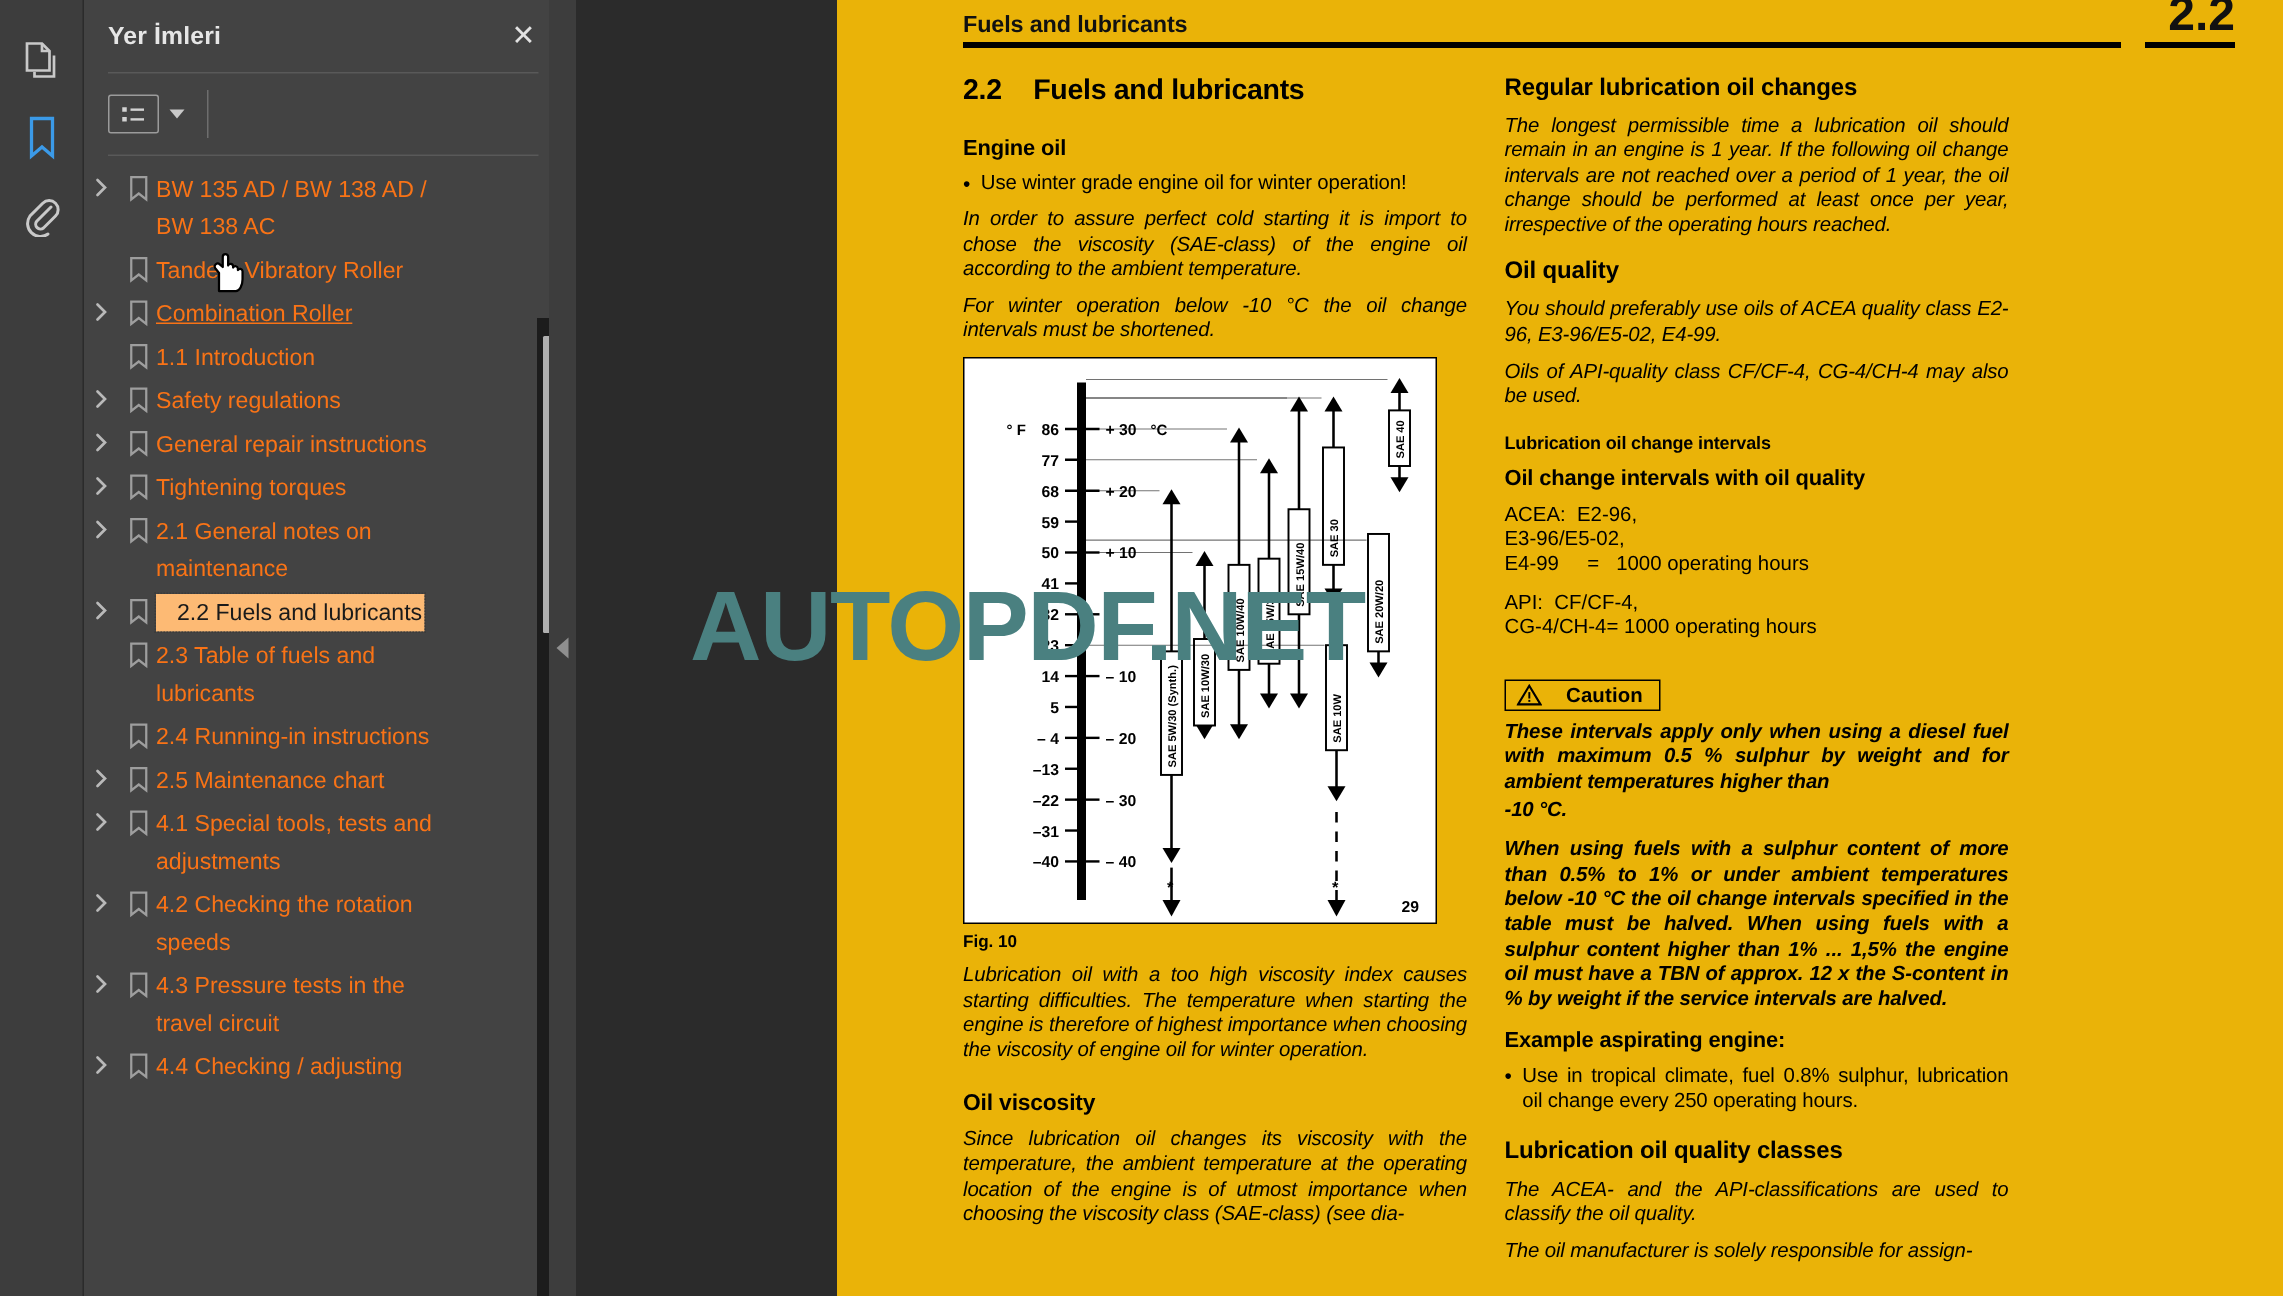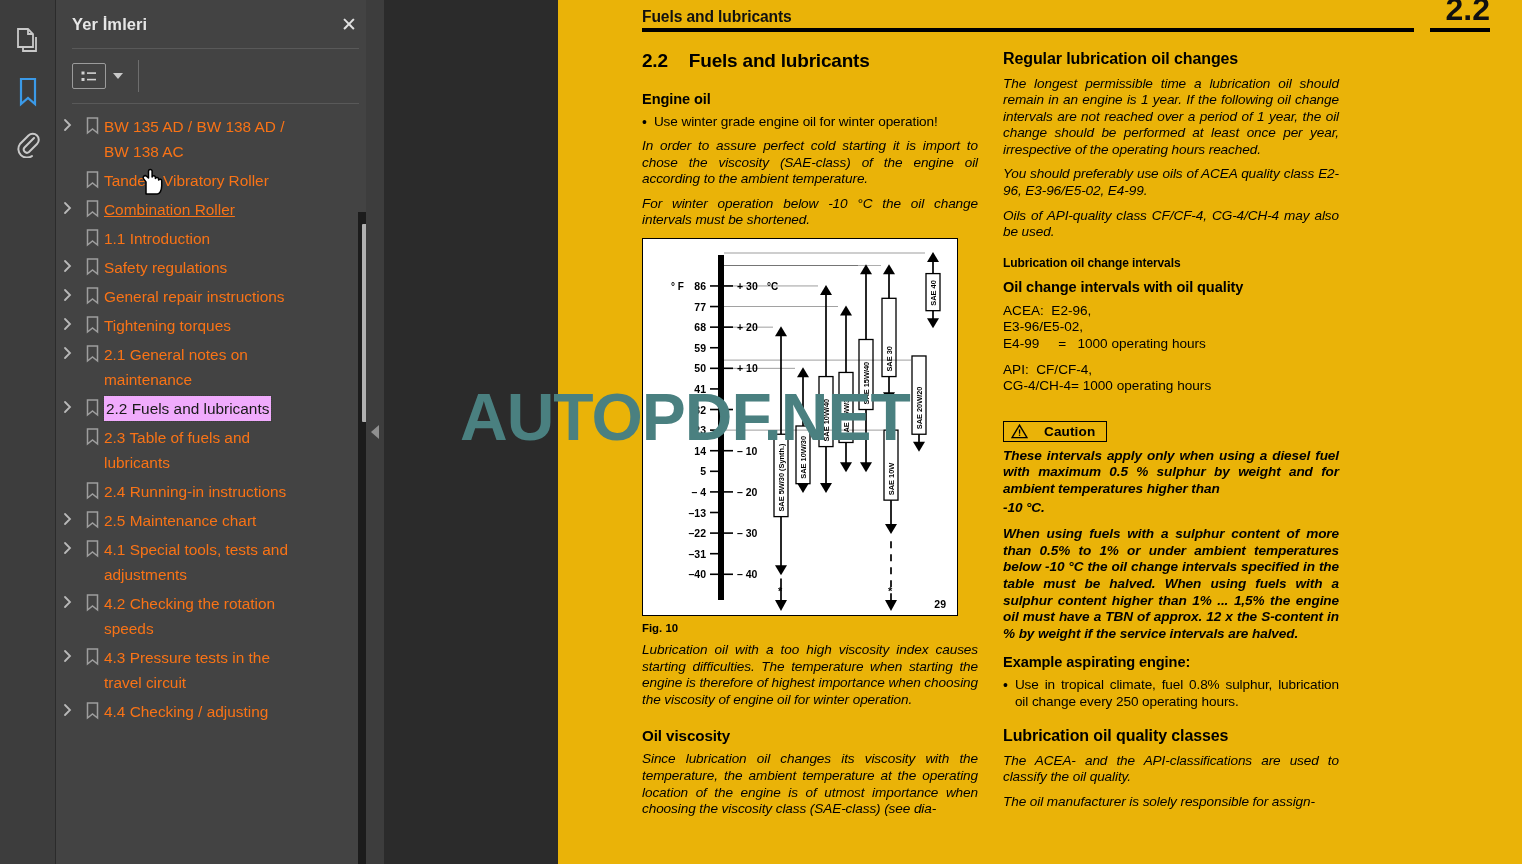--- a/index.html
+++ b/index.html
@@ -70,22 +70,22 @@
   }
   .bm .bmicon {
     width:24px; flex:0 0 24px; display:flex; justify-content:center;
     padding-top:3px;
   }
   .bm .lbl {
     font-size:15.4px; color:#f97316; line-height:25px;
     padding-right:6px; max-width:198px;
   }
   .bm.selected .lbl {
-    background:#f0abfc; color:#1a1a1a; outline:1px dotted #3a3a3a;
-    padding-left:2px; padding-right:2px;
+    background:#fdba74; color:#1a1a1a; outline:1px dotted #3a3a3a;
+    padding-left:14px; padding-right:2px;
   }
   .bm .lbl.underline { text-decoration:underline; }
 
   .panel-scroll {
     position:absolute; right:0; top:108px; width:17px; bottom:0;
     background:#1c1c1c;
   }
   .panel-scroll .thumb {
     position:absolute; left:4px; width:9px; top:12px; height:198px;
     background:#b0b0b0; border-radius:1px;
@@ -587,20 +587,21 @@
             <div class="figcap">Fig. 10</div>
             <div class="p">Lubrication oil with a too high viscosity index causes starting difficulties. The temperature when starting the engine is therefore of highest importance when choosing the viscosity of engine oil for winter operation.</div>
             <div class="h3 big sp" style="margin-top:19px">Oil viscosity</div>
             <div class="p">Since lubrication oil changes its viscosity with the temperature, the ambient temperature at the operating location of the engine is of utmost importance when choosing the viscosity class (SAE-class) (see dia-</div>
           </div>
 
           <div class="col doc">
             <div class="h3 big" style="font-size:16px;margin-bottom:8px">Regular lubrication oil changes</div>
             <div class="p">The longest permissible time a lubrication oil should remain in an engine is 1 year. If the following oil change intervals are not reached over a period of 1 year, the oil change should be performed at least once per year, irrespective of the operating hours reached.</div>
 
+            <div class="h3 big" style="font-size:16px;margin-top:14px;margin-bottom:8px">Oil quality</div>
             <div class="p">You should preferably use oils of ACEA quality class E2-96, E3-96/E5-02, E4-99.</div>
             <div class="p">Oils of API-quality class CF/CF-4, CG-4/CH-4 may also be used.</div>
 
             <div class="h3 big" style="font-size:12px;margin-top:15px;margin-bottom:9px">Lubrication oil change intervals</div>
             <div class="h3" style="margin-bottom:8px">Oil change intervals with oil quality</div>
 
             <div class="mono-list" id="acea-lines">
                 <div>ACEA:  E2-96,</div>
                 <div>E3-96/E5-02,</div>
                 <div>E4-99     =   1000 operating hours</div>

